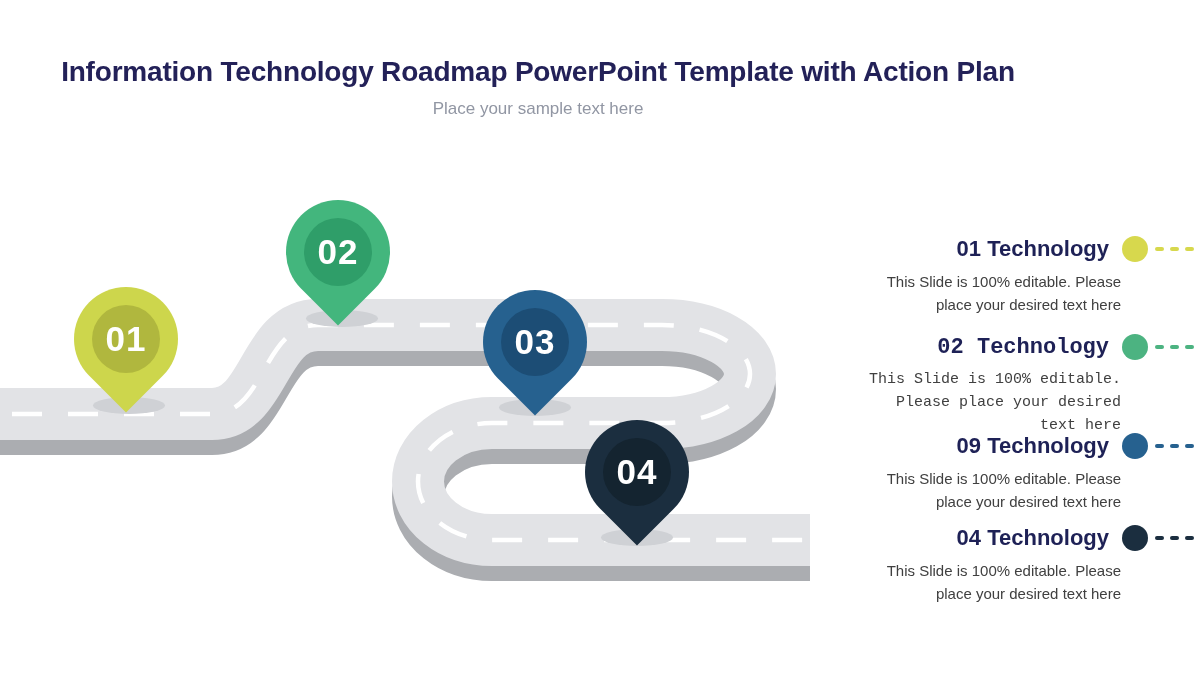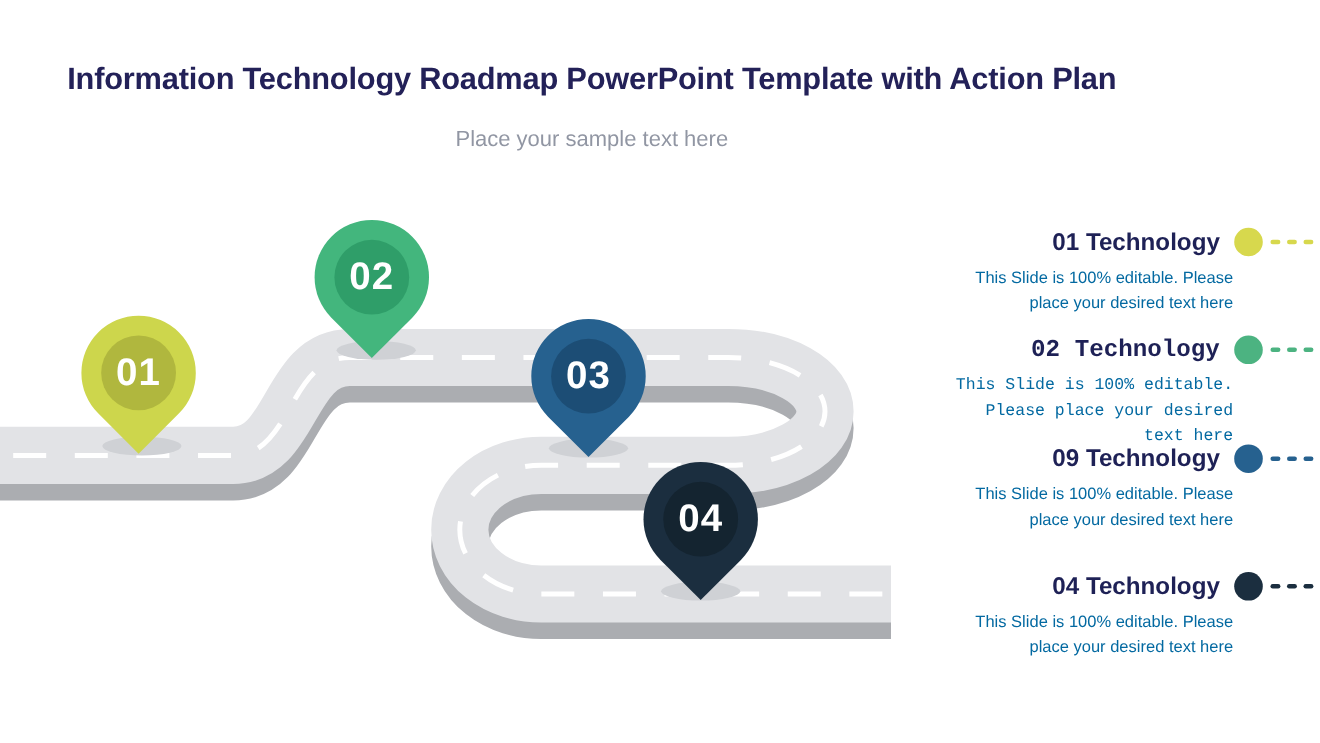--- a/index.html
+++ b/index.html
@@ -7,21 +7,21 @@
     position:relative;width:1200px;height:675px;background:#ffffff;
     overflow:hidden;font-family:"Liberation Sans", sans-serif;
   }
   
   .header{position:absolute;left:0;top:56px;width:1076px;text-align:center;}
   .title{
     font-size:28px;font-weight:700;letter-spacing:-0.2px;
     color:#232158;margin:0;
   }
   .subtitle{
-    font-size:20px;color:#9196a3;margin-top:28px;
+    font-size:17px;color:#9196a3;margin-top:11px;
   }
   
   .road-svg{position:absolute;left:0;top:0;z-index:1;}
   
   .pin-shadow{
     position:absolute;width:72px;height:17px;border-radius:50%;
     z-index:2;
   }
   
   .pin{position:absolute;width:104px;height:126px;z-index:3;}
@@ -29,38 +29,38 @@
     width:104px;height:104px;border-radius:50% 50% 50% 0;
     transform:rotate(-45deg);position:relative;
   }
   .pin-inner{
     position:absolute;inset:18px;border-radius:50%;
     transform:rotate(45deg);
     display:flex;align-items:center;justify-content:center;
   }
   .pin-label{color:#ffffff;font-size:35px;font-weight:700;letter-spacing:1px;}
   
-  .legend-item{position:absolute;right:0;width:360px;z-index:4;}
+  .legend-item{position:absolute;right:0;width:360px;z-index:4;margin-top:29px;}
   .legend-head{display:flex;align-items:center;justify-content:flex-end;height:30px;}
   .legend-title{
     font-size:22px;font-weight:700;color:#1e2156;white-space:nowrap;
   }
   .legend-dot{
     flex:none;width:26px;height:26px;border-radius:50%;margin-left:13px;
   }
   .legend-dashes{flex:none;display:flex;align-items:center;margin-left:7px;}
   .legend-dash{flex:none;width:9px;height:3.5px;border-radius:2px;margin-right:6px;}
   .legend-desc{
     margin:6px 79px 0 0;text-align:right;width:268px;margin-left:auto;
-    font-size:15px;line-height:23px;color:#0369a1;
+    font-size:15px;line-height:23px;color:#404040;
   }
   .item-1{top:205px;}
   .item-2{top:303px;font-family:Liberation Mono, monospace;}
   .item-3{top:402px;}
-  .item-4{top:518px;}
+  .item-4{top:494px;}
 </style>
 </head>
 <body>
 
 <div class="slide">
 
   <div class="header">
     <div class="title">Information Technology Roadmap PowerPoint Template with Action Plan</div>
     <div class="subtitle">Place your sample text here</div>
   </div>

